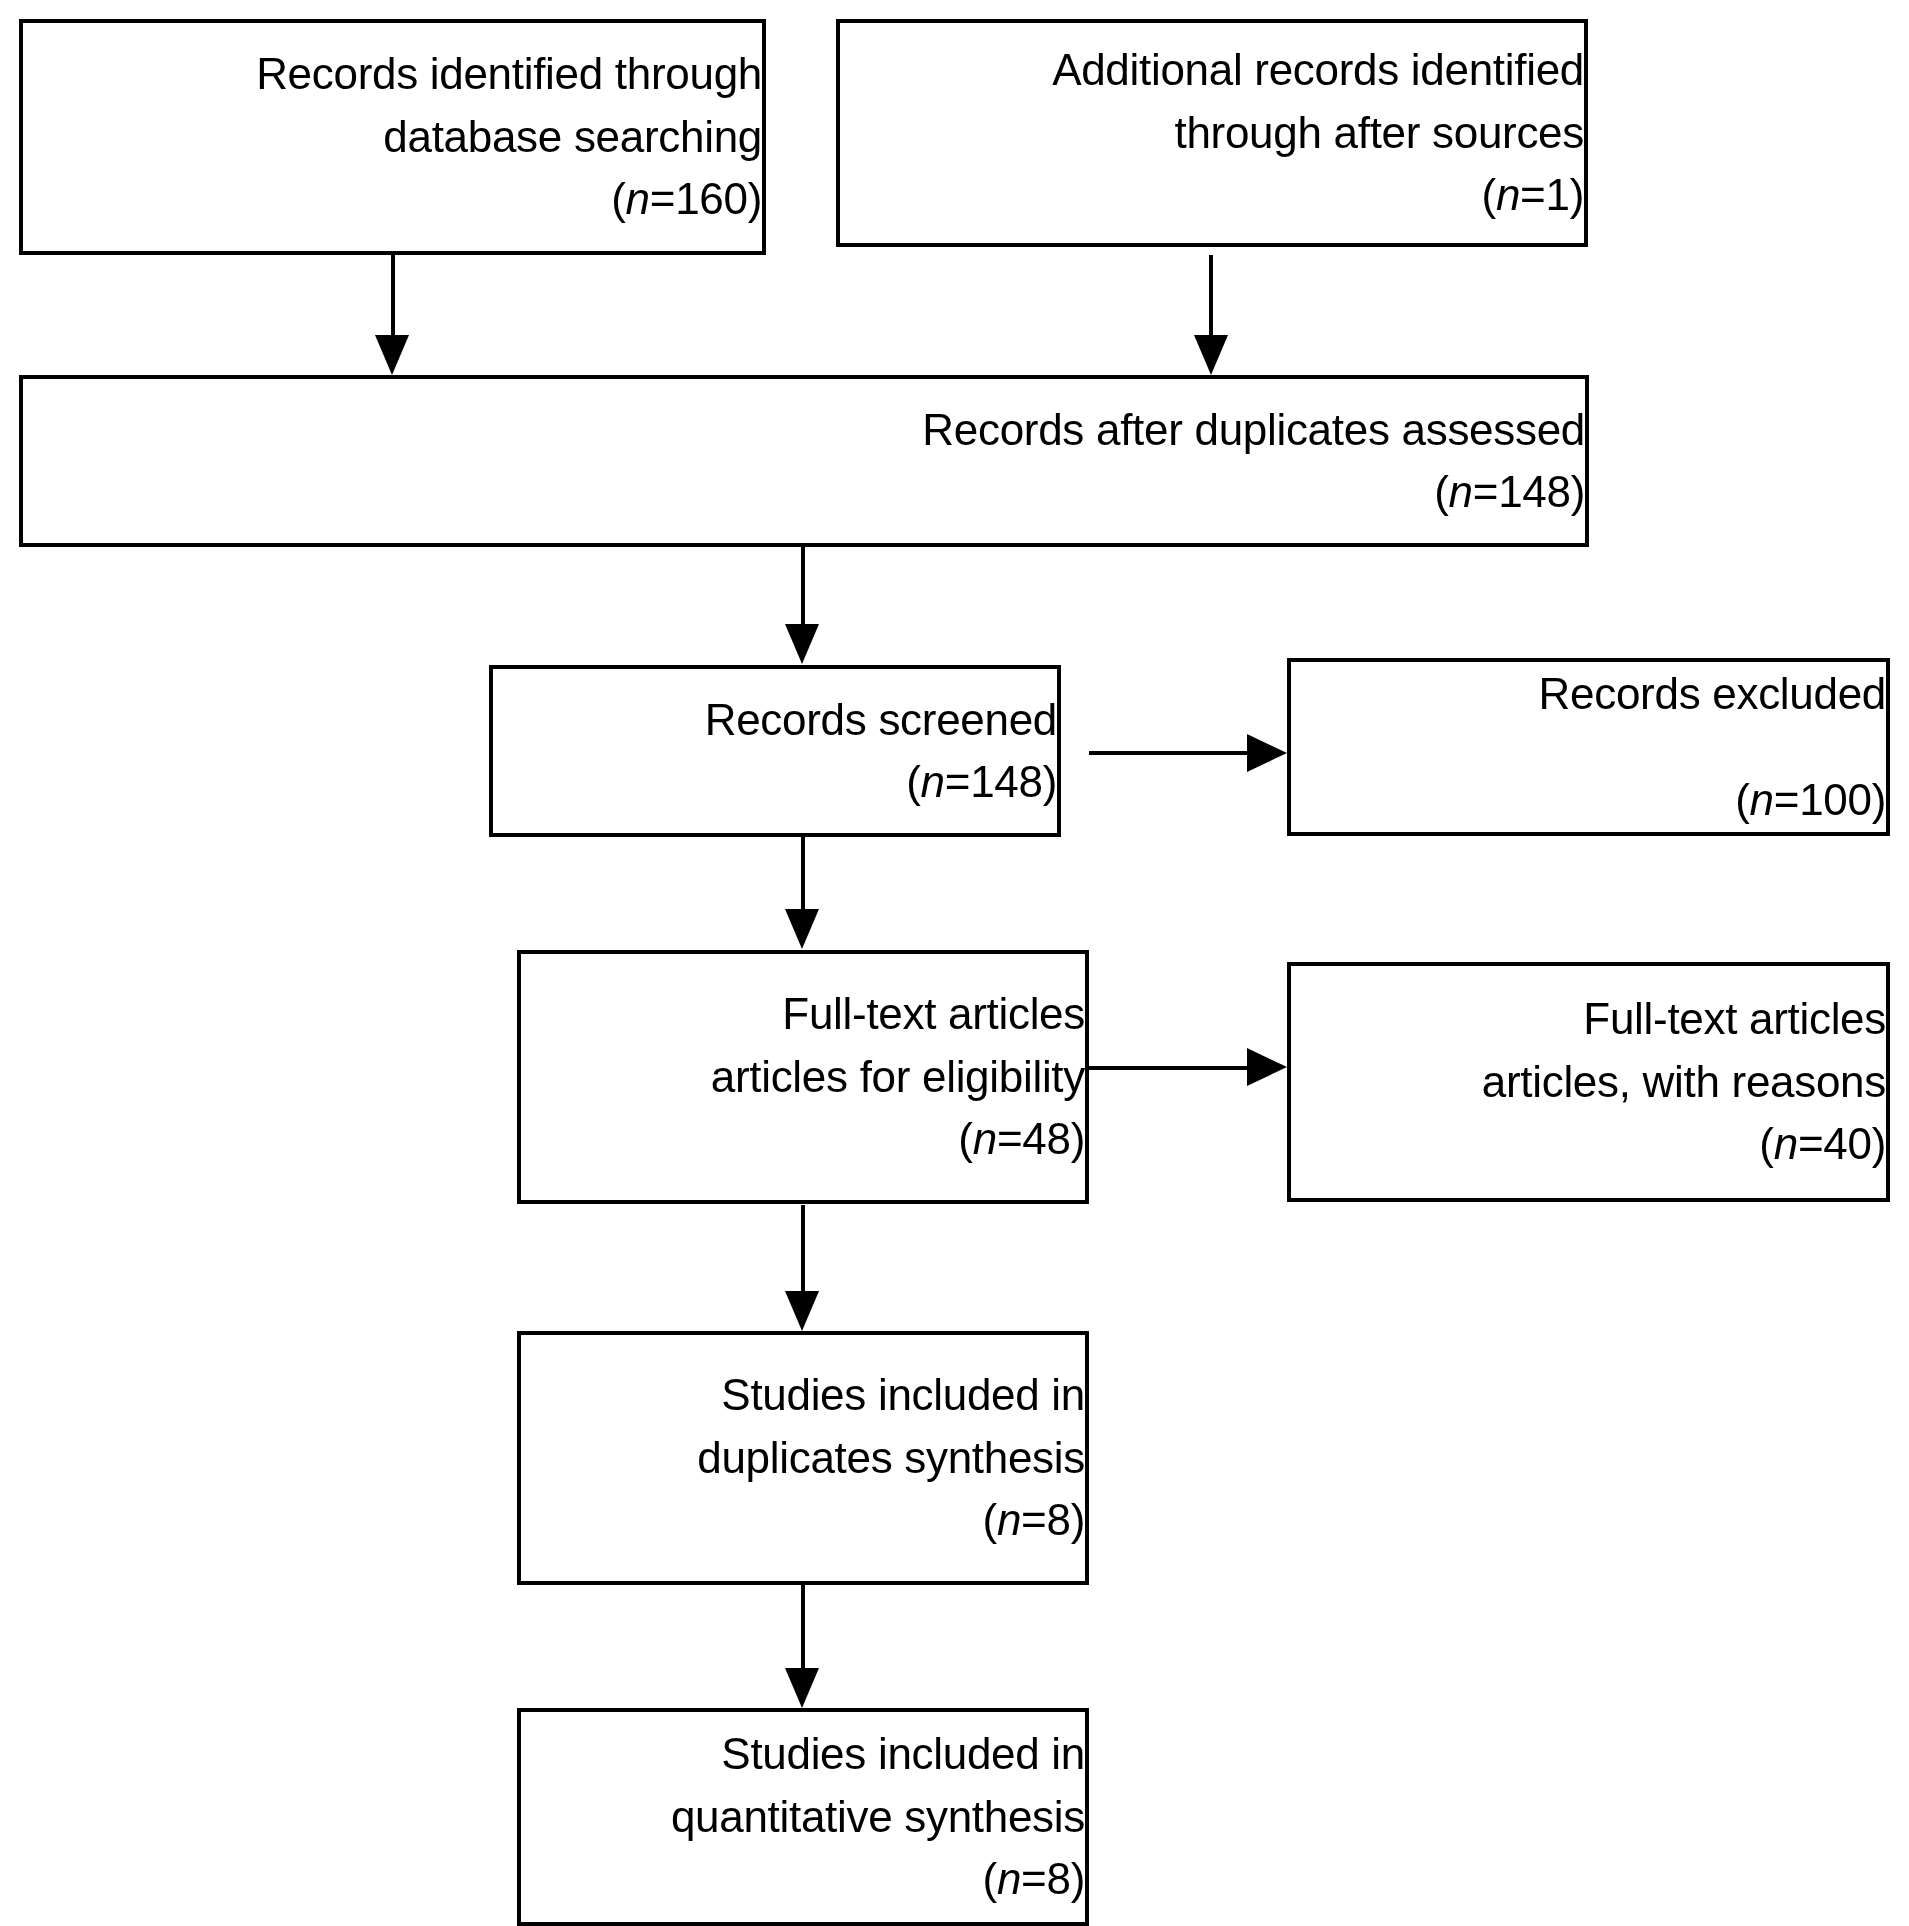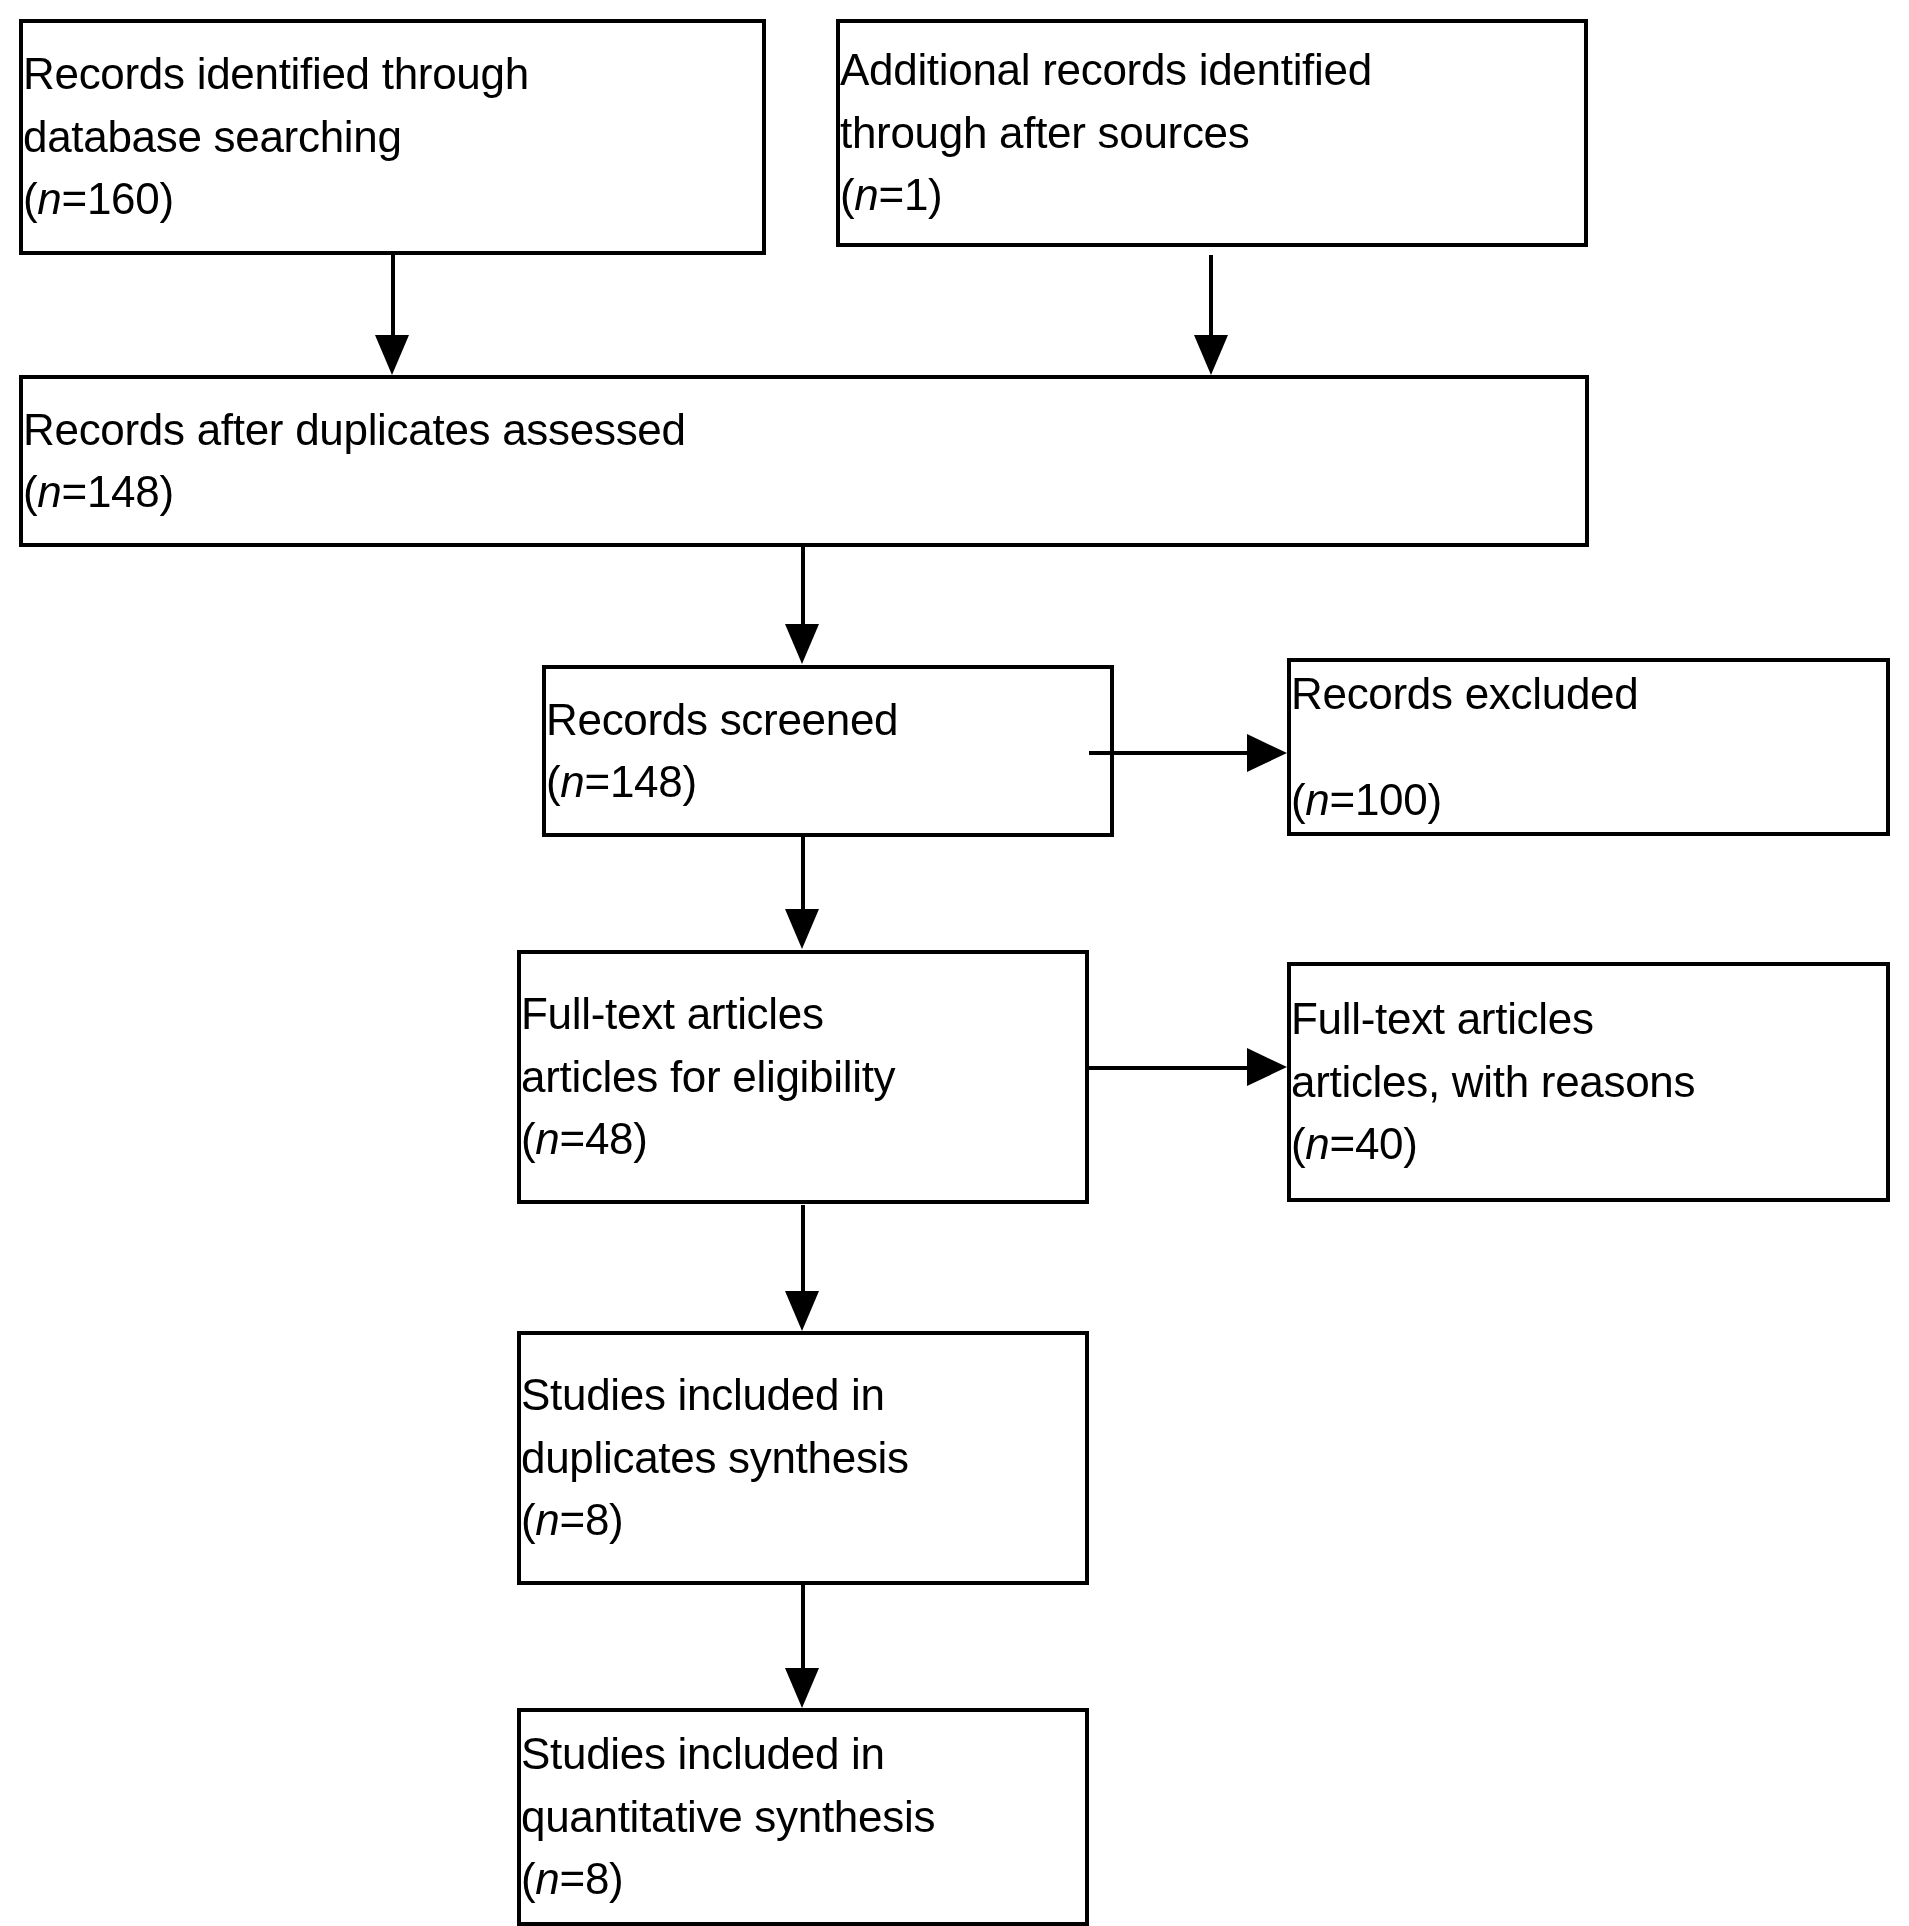--- a/index.html
+++ b/index.html
@@ -15,21 +15,21 @@
     font-family: "Liberation Sans", sans-serif;
     overflow: hidden;
   }
   .node {
     position: absolute;
     box-sizing: border-box;
     border: 4.5px solid #000000;
     background: #ffffff;
     display: flex;
     flex-direction: column;
-    align-items: flex-start;
+    align-items: flex-end;
     justify-content: center;
     text-align: center;
     color: #000000;
     font-size: 44px;
     line-height: 1.42;
     letter-spacing: -0.3px;
   }
   .node .ln {
     display: block;
     white-space: nowrap;
@@ -92,21 +92,21 @@
   <div class="arrow-down" style="left:1194px; top:335px;"></div>
 
   <div class="node" style="left:19px; top:375px; width:1570px; height:172px;">
     <span class="ln">Records after duplicates assessed</span>
     <span class="nval"><span>(</span><i>n</i><span>=</span><span>148</span><span>)</span></span>
   </div>
 
   <div class="vline" style="left:801px; top:546px; height:79px;"></div>
   <div class="arrow-down" style="left:785px; top:624px;"></div>
 
-  <div class="node" style="left:542px; top:665px; width:572px; height:172px;">
+  <div class="node" style="left:489px; top:665px; width:572px; height:172px;">
     <span class="ln">Records screened</span>
     <span class="nval"><span>(</span><i>n</i><span>=</span><span>148</span><span>)</span></span>
   </div>
 
   <div class="node" style="left:1287px; top:658px; width:603px; height:178px;gap:44px;">
     <span class="ln">Records excluded</span>
     <span class="nval"><span>(</span><i>n</i><span>=</span><span>100</span><span>)</span></span>
   </div>
 
   <div class="hline" style="left:1089px; top:751px; width:160px;"></div>

